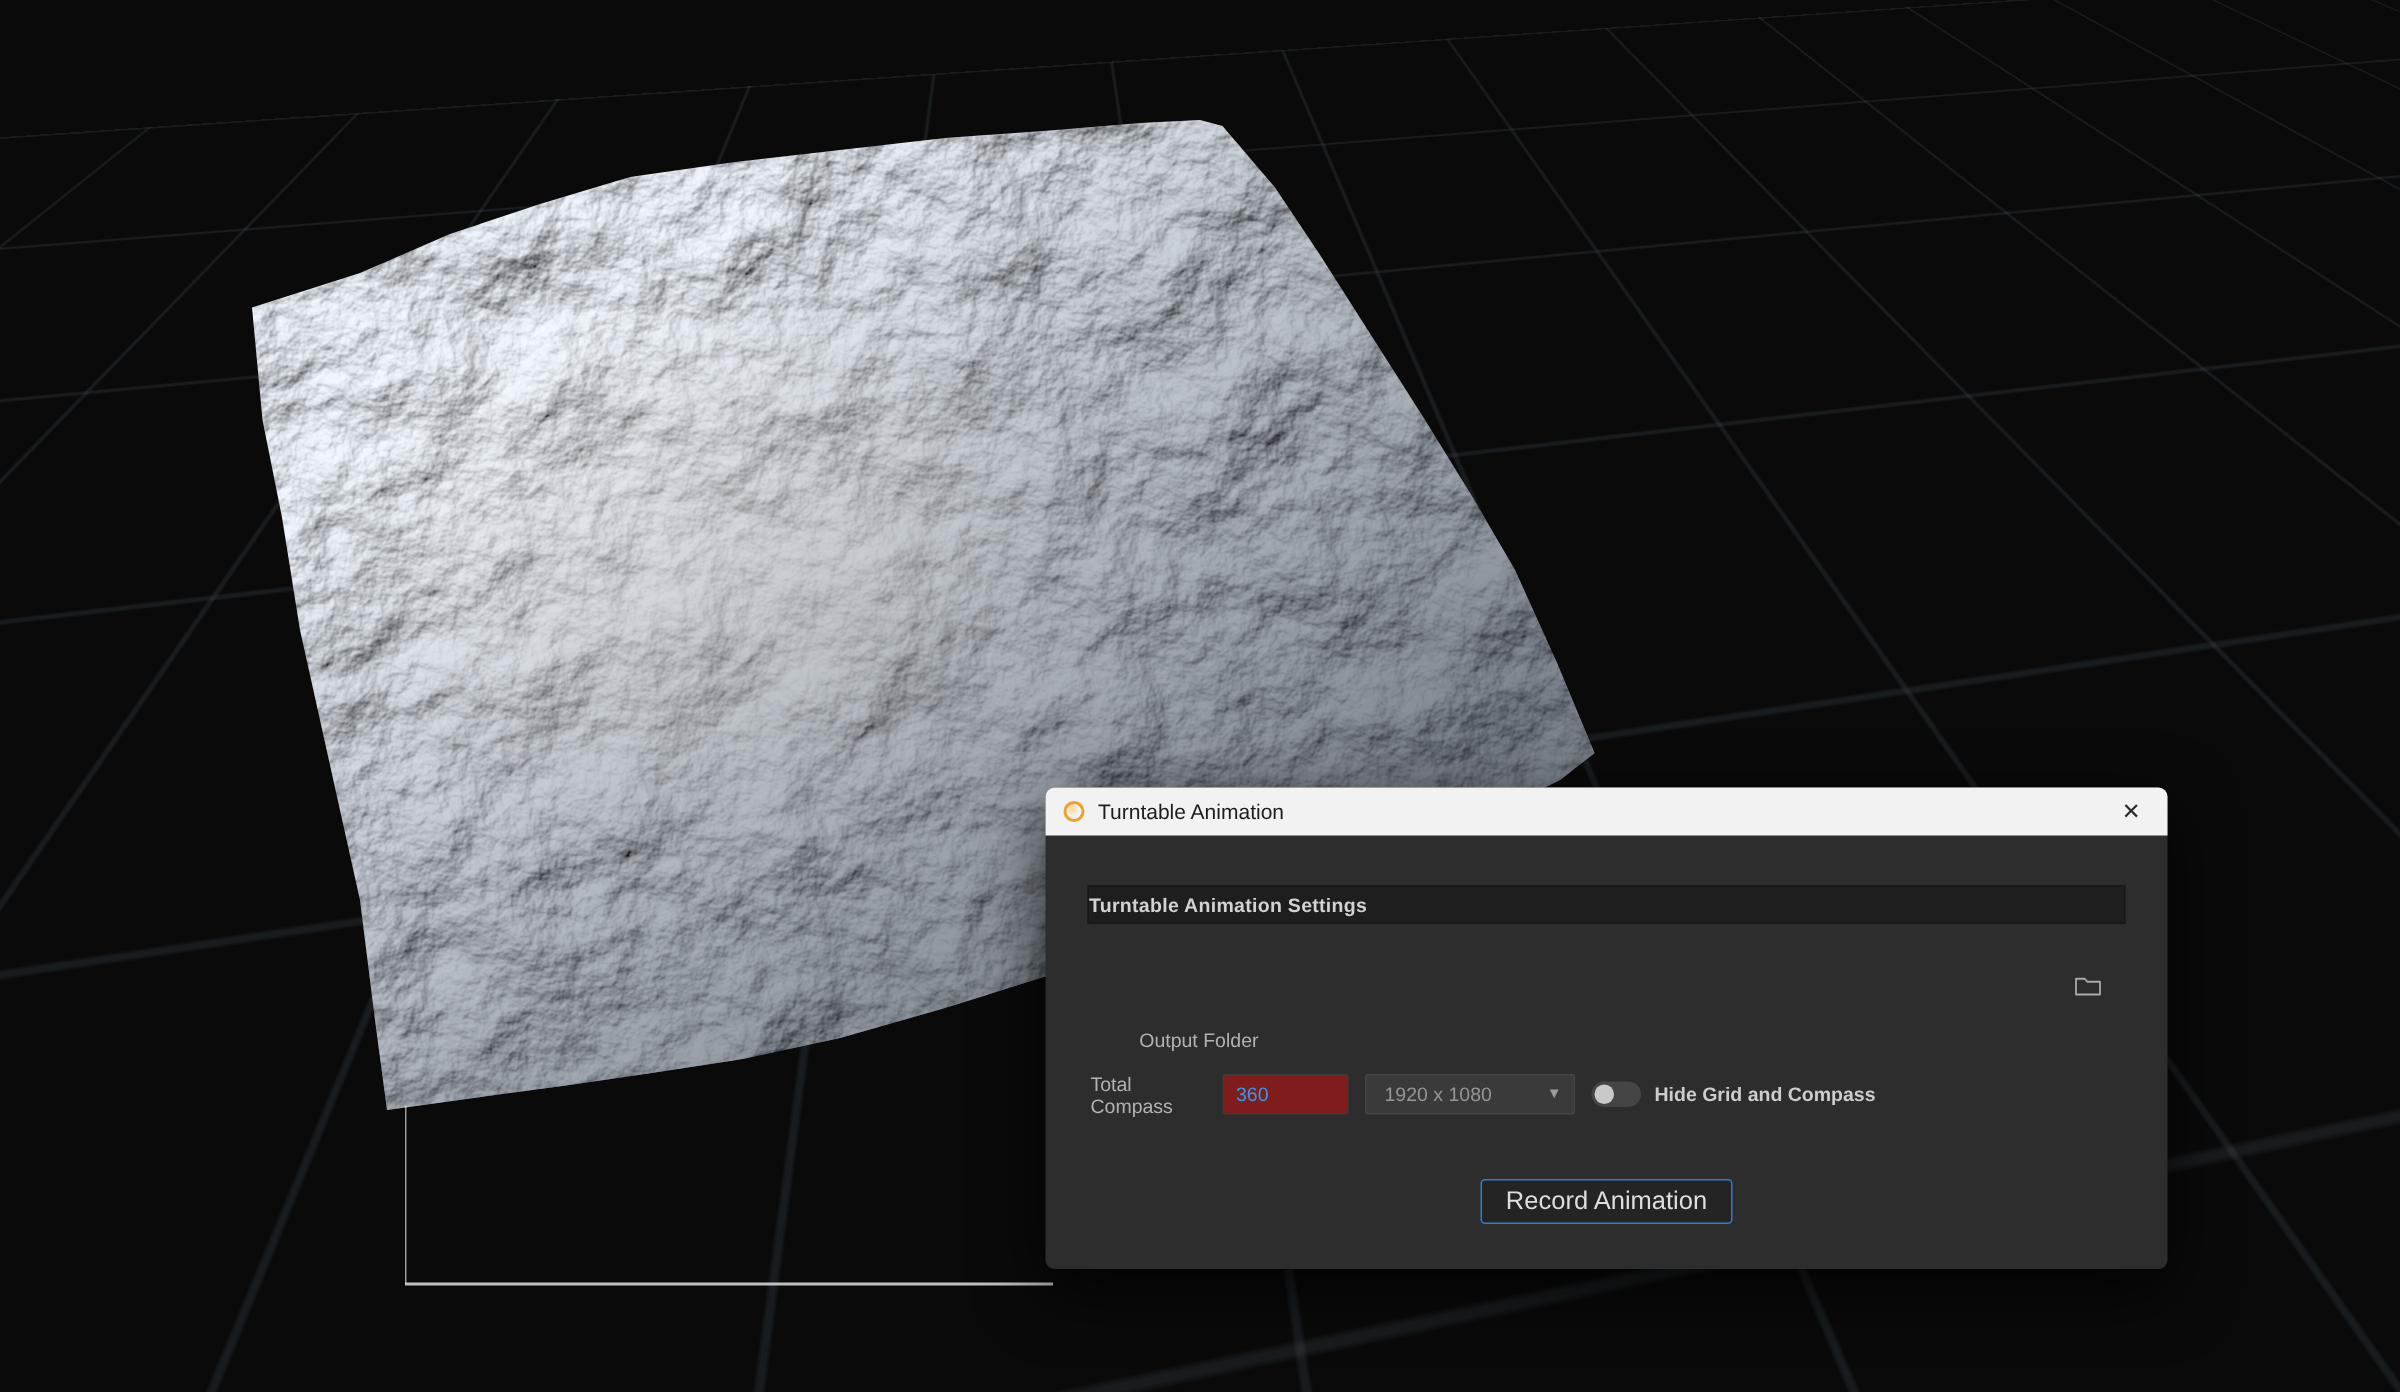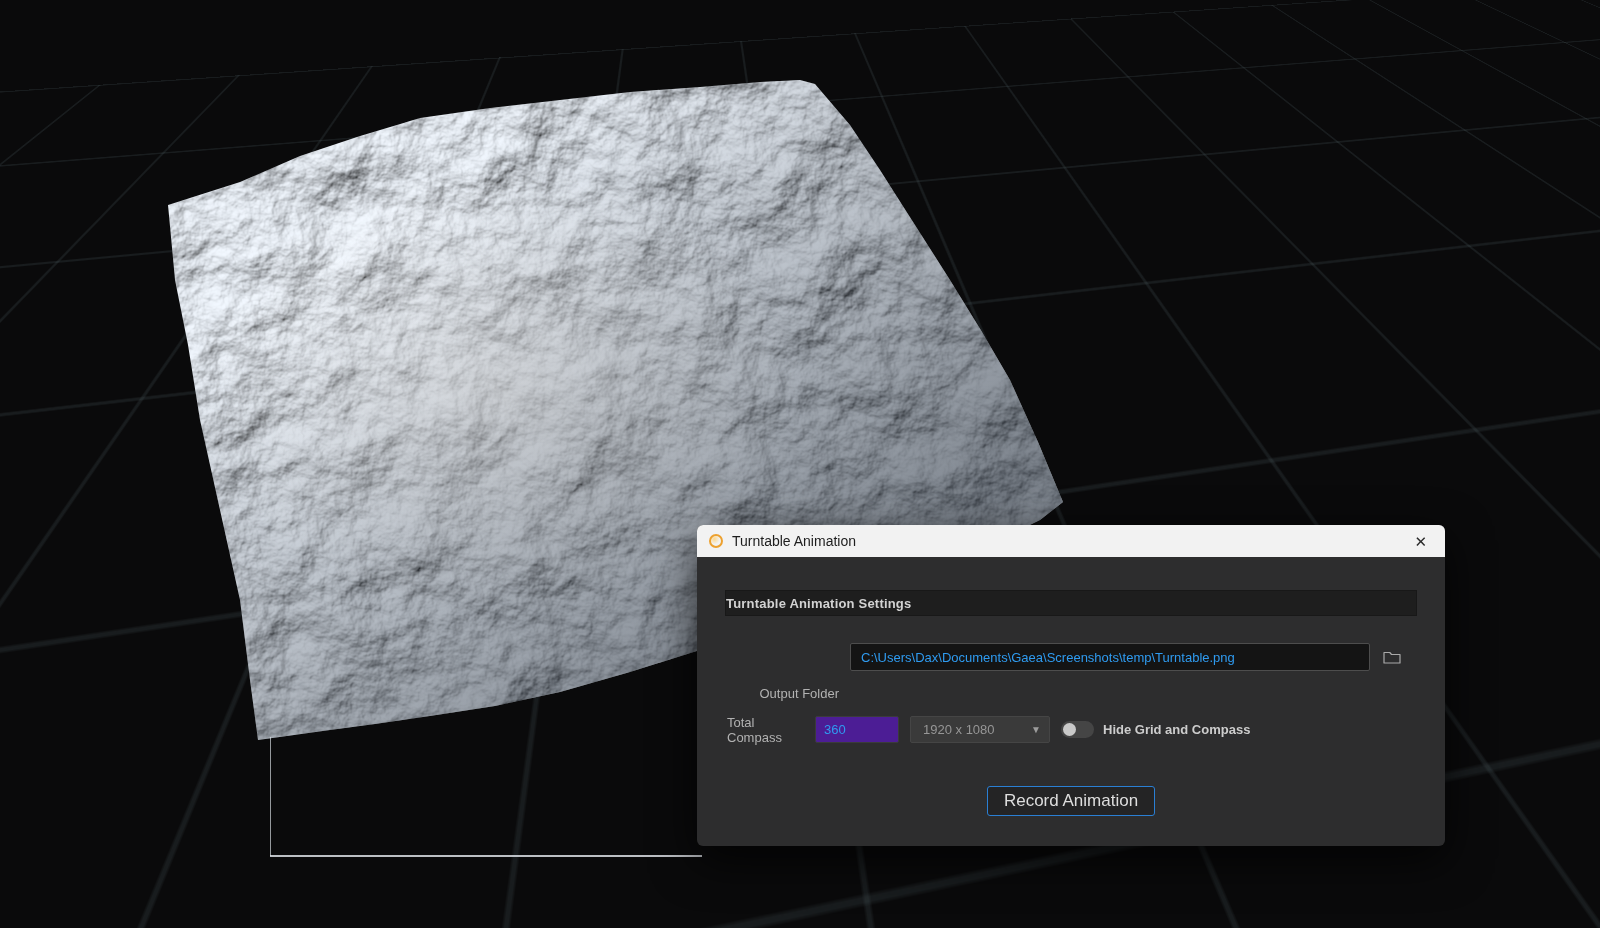--- a/index.html
+++ b/index.html
@@ -78,21 +78,21 @@
     position:absolute;left:63px;top:126px;
     color:#9d9d9d;font-size:12.5px;
     font-family:"DejaVu Sans Mono",monospace;letter-spacing:-0.3px;
   }
   .frames-label{
     position:absolute;left:30px;top:159px;width:79px;height:27px;
     display:flex;align-items:center;
   }
   .frames-input{
     position:absolute;left:118px;top:159px;width:84px;height:27px;box-sizing:border-box;
-    background:#4c1d95;border:1px solid #3b3b3b;border-radius:2px;
+    background:#7f1d1d;border:1px solid #3b3b3b;border-radius:2px;
     color:#2f9bf0;font-size:13px;padding:0 8px;
     font-family:"Liberation Sans",sans-serif;outline:none;
   }
   .dropdown{
     position:absolute;left:213px;top:159px;width:140px;height:27px;box-sizing:border-box;
     background:#3a3a3a;border:1px solid #454545;border-radius:2px;
     display:flex;align-items:center;cursor:pointer;
     color:#969696;font-size:13px;padding-left:12px;
   }
   .dropdown .caret{
@@ -159,21 +159,20 @@
     </div>
 
     <div class="dlg-body">
 
       <div class="settings-header">
         <span>Turntable Animation Settings</span>
       </div>
 
       <div class="field-label output-label">Output Folder</div>
 
-      <input class="path-input" type="text" value="C:\Users\Dax\Documents\Gaea\Screenshots\temp\Turntable.png" style="">
 
       <span class="folder-icon">
         <svg width="18" height="15" viewBox="0 0 18 15" fill="none" stroke="#a9a9a9" stroke-width="1.2" stroke-linejoin="round">
           <path d="M1 2.5 L1 13 L17 13 L17 4.5 L8.5 4.5 L6.8 2.5 Z"></path>
         </svg>
       </span>
 
 
       <div class="field-label frames-label">Total Compass</div>
 

